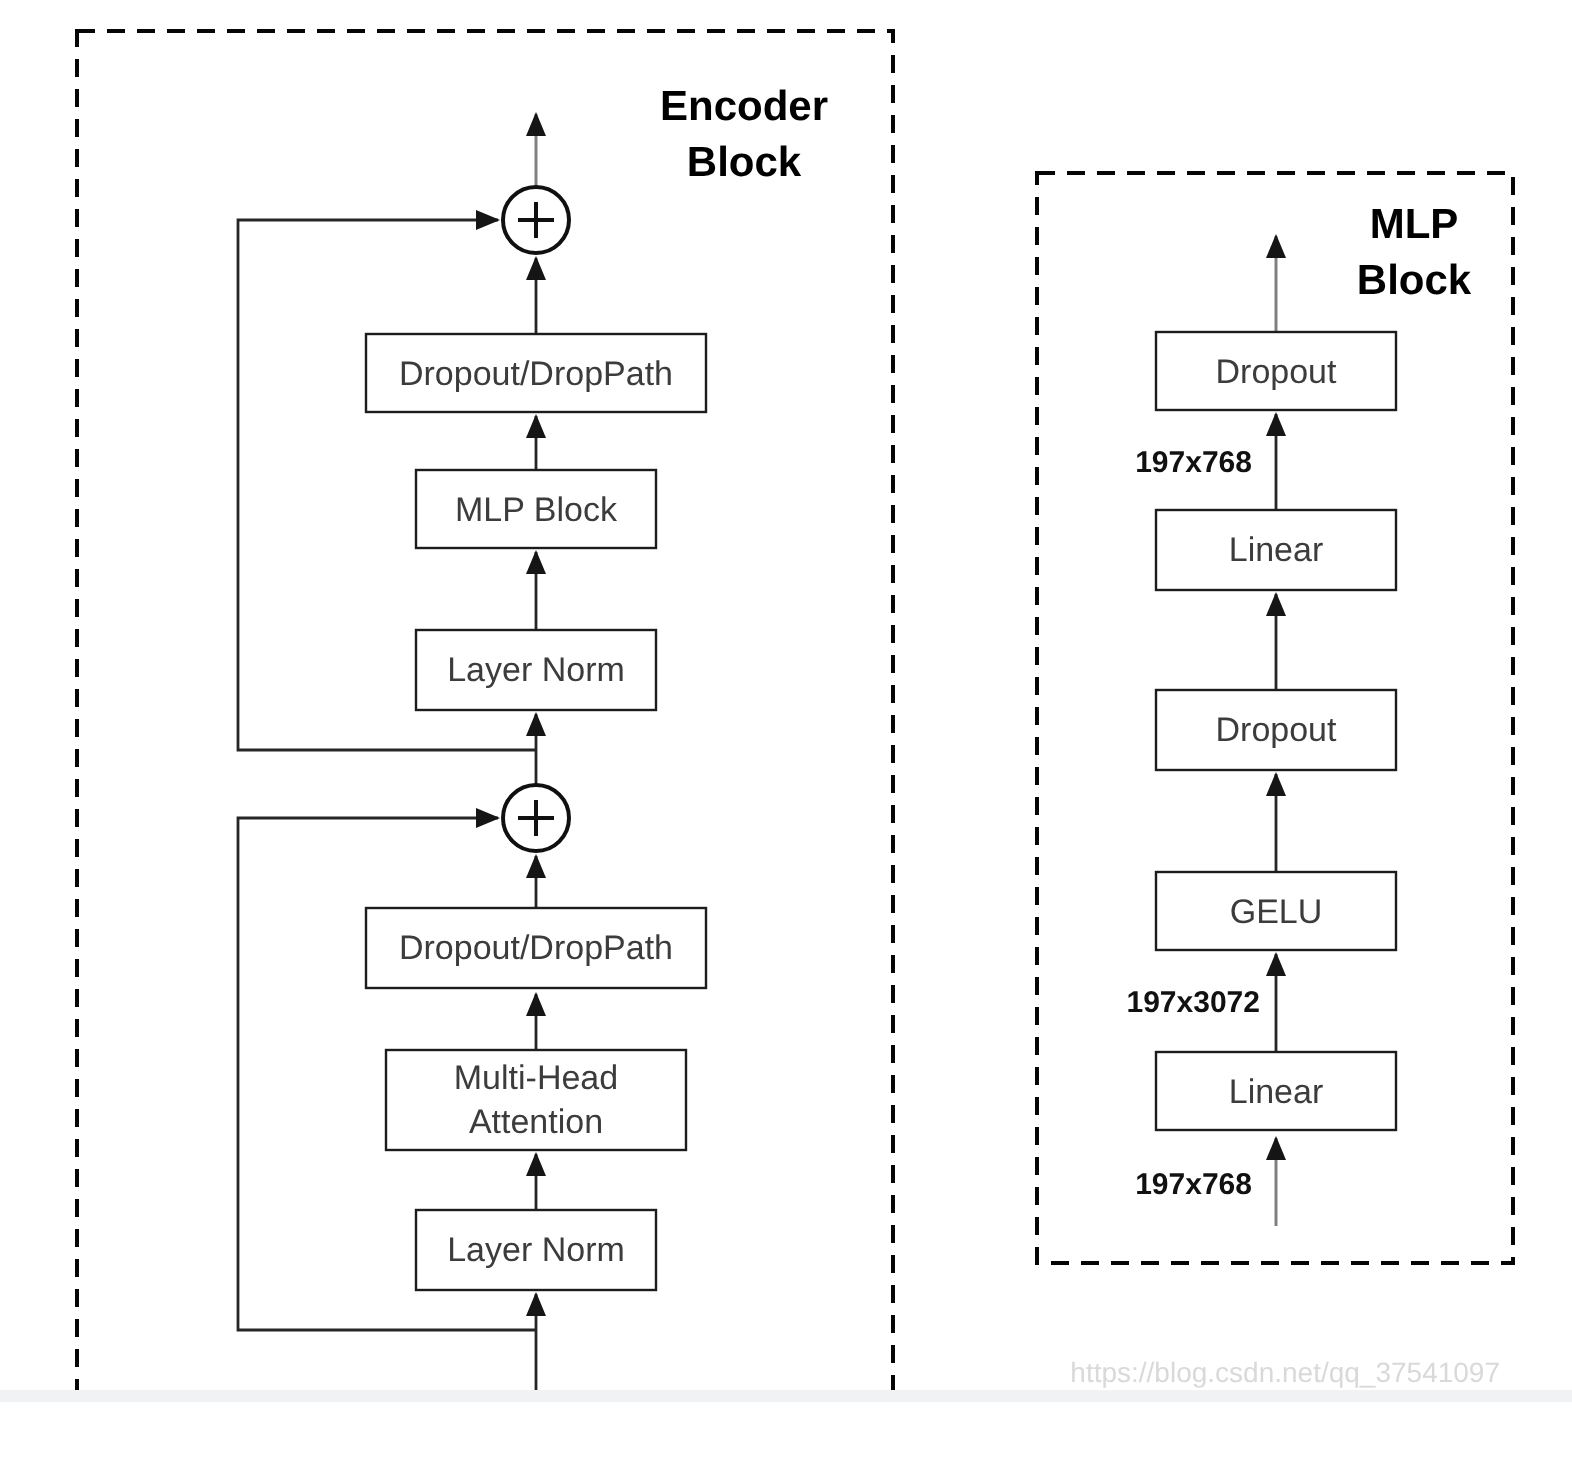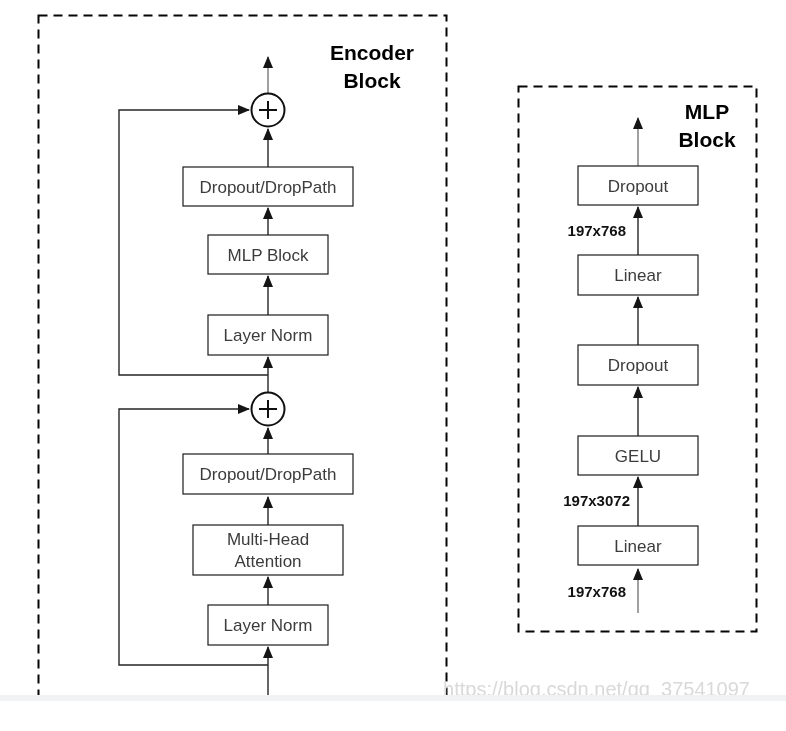--- a/index.html
+++ b/index.html
@@ -23,21 +23,21 @@
   .dim-label { font-size: 15px; font-weight: bold; fill: #111111; }
   .conn { stroke: #262626; stroke-width: 1.4; fill: none; }
   .conn-gray { stroke: #808080; stroke-width: 1.5; fill: none; }
   .dashed-border { fill: none; stroke: #050505; stroke-width: 2; stroke-dasharray: 9 6; }
   .add-circle { fill: #ffffff; stroke: #101010; stroke-width: 2; }
   .add-cross { stroke: #101010; stroke-width: 2; }
   .watermark-url {
     position: absolute;
     top: 678px;
     right: 36px;
-    font-size: 20px;
+    font-size: 14px;
     color: #d9d9d9;
     z-index: 1;
     white-space: nowrap;
     text-align: right;
   }
   .watermark-credit {
     position: absolute;
     top: 705px;
     right: 20px;
     font-size: 15px;

